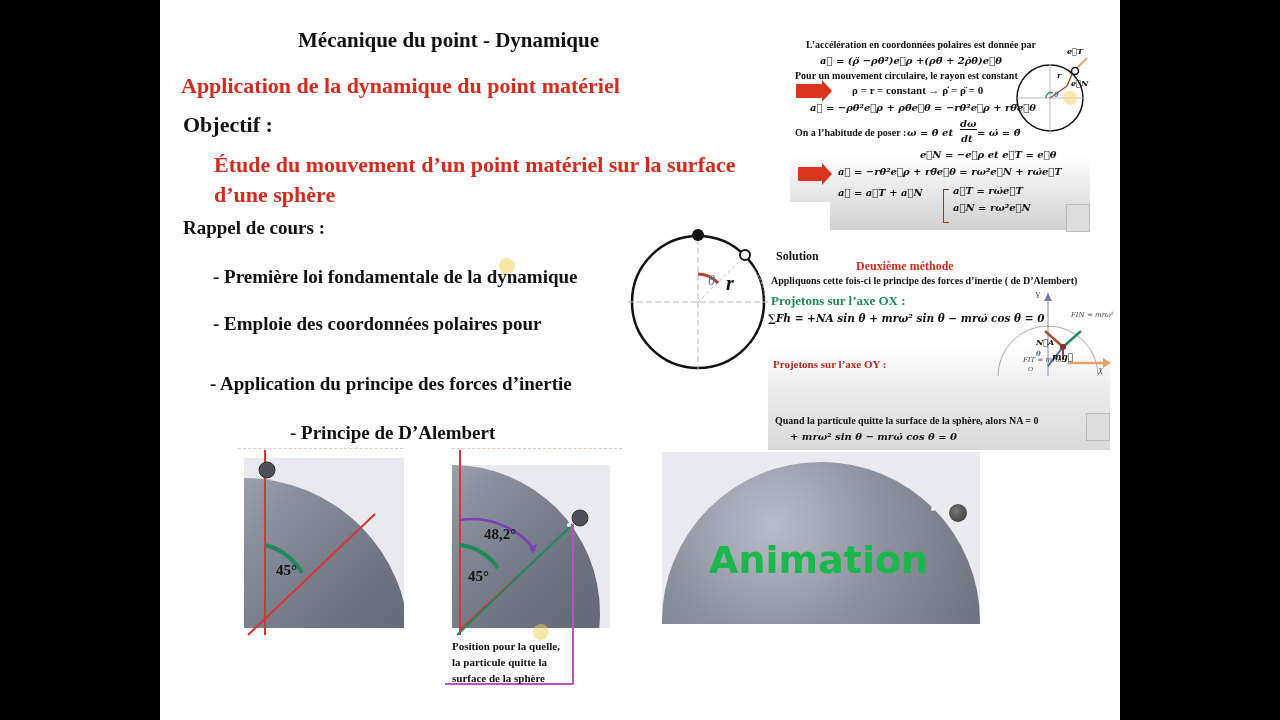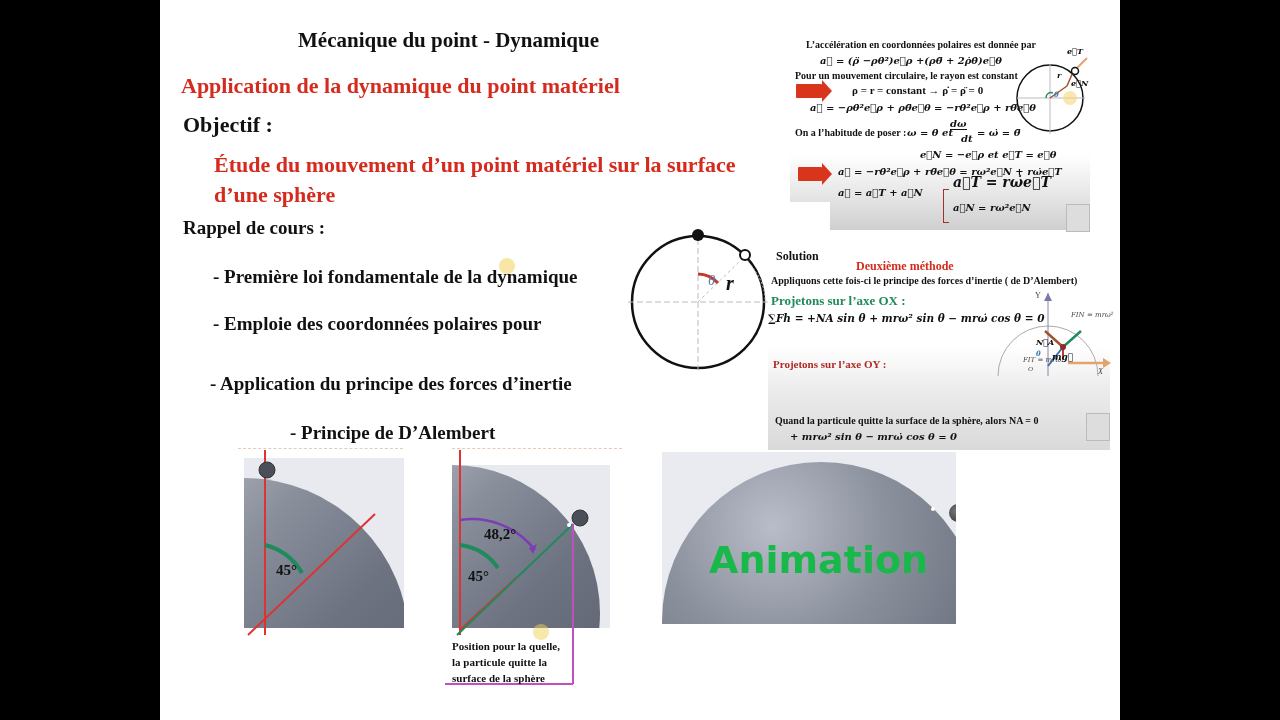--- a/index.html
+++ b/index.html
@@ -61,29 +61,29 @@
 
   <div class="panel1">
     <div class="abs b" style="left:16px;top:7px;font-size:10px;">L’accélération en coordonnées polaires est donnée par</div>
     <div class="abs math" style="left:30px;top:23px;font-size:10px;">a⃗ = (ρ̈ −ρθ̇²)e⃗ρ +(ρθ̈ + 2ρ̇θ̇)e⃗θ</div>
     <div class="abs b" style="left:5px;top:38px;font-size:10px;">Pour un mouvement circulaire, le rayon est constant</div>
     <div class="red-arrow" style="left:6px;top:52px;width:26px;"></div>
     <div class="abs b" style="left:62px;top:52px;font-size:11px;">ρ = r = constant → ρ̇ = ρ̈ = 0</div>
     <div class="abs math" style="left:20px;top:70px;font-size:10px;">a⃗ = −ρθ̇²e⃗ρ + ρθ̈e⃗θ     = −rθ̇²e⃗ρ + rθ̈e⃗θ</div>
     <div class="abs b" style="left:5px;top:95px;font-size:10px;">On a l’habitude de poser :</div>
     <div class="abs math" style="left:117px;top:95px;font-size:10px;">ω = θ̇   et</div>
-    <div class="abs math" style="left:160px;top:86px;font-size:10px;border-bottom:1px solid #111;">dω</div>
+    <div class="abs math" style="left:170px;top:86px;font-size:10px;border-bottom:1px solid #111;">dω</div>
     <div class="abs math" style="left:171px;top:101px;font-size:10px;">dt</div>
     <div class="abs math" style="left:187px;top:95px;font-size:10px;">= ω̇ = θ̈</div>
     <div class="abs math" style="left:130px;top:117px;font-size:10px;">e⃗N = −e⃗ρ   et    e⃗T = e⃗θ</div>
     <div class="red-arrow" style="left:8px;top:135px;width:24px;"></div>
     <div class="abs math" style="left:48px;top:134px;font-size:10px;">a⃗ = −rθ̇²e⃗ρ + rθ̈e⃗θ = rω²e⃗N + rω̇e⃗T</div>
     <div class="abs math" style="left:48px;top:155px;font-size:10px;">a⃗ = a⃗T + a⃗N</div>
     <div class="abs" style="left:153px;top:157px;width:5px;height:32px;border:1.5px solid #a0312a;border-right:none;"></div>
-    <div class="abs math" style="left:163px;top:142px;font-size:14px;">a⃗T = rω̇e⃗T</div>
+    <div class="abs math" style="left:163px;top:153px;font-size:10px;">a⃗T = rω̇e⃗T</div>
     <div class="abs math" style="left:163px;top:170px;font-size:10px;">a⃗N = rω²e⃗N</div>
     <div class="cut"></div>
     <svg class="abs" style="left:225px;top:14px;" width="75" height="90">
       <circle cx="35" cy="52" r="33" fill="none" stroke="#111" stroke-width="1.5"></circle>
       <line x1="35" y1="18" x2="35" y2="88" stroke="#bbb"></line>
       <line x1="2" y1="52" x2="70" y2="52" stroke="#bbb"></line>
       <circle cx="55" cy="52" r="7" fill="rgba(245,215,120,0.6)"></circle>
       <line x1="35" y1="52" x2="52" y2="40" stroke="#a0522d" stroke-width="1.5"></line>
       <line x1="52" y1="40" x2="58" y2="26" stroke="#a0522d" stroke-width="1.5"></line>
       <line x1="58" y1="26" x2="72" y2="12" stroke="#e8a070" stroke-width="2"></line>
@@ -159,20 +159,20 @@
   </svg>
   <div class="abs b" style="left:324px;top:526px;font-size:15px;color:#111;">48,2°</div>
   <div class="abs b" style="left:308px;top:568px;font-size:15px;color:#111;">45°</div>
   <div class="abs" style="left:373px;top:624px;width:16px;height:16px;border-radius:50%;background:rgba(240,210,90,0.5);"></div>
   <div class="abs legend" style="left:292px;top:638px;">
     <div>Position pour la quelle,</div>
     <div>la particule quitte la</div>
     <div>surface de la sphère</div>
   </div>
 
-  <div class="abs" style="left:502px;top:452px;width:294px;height:172px;background:#e9ebf0;overflow:hidden;">
+  <div class="abs" style="left:502px;top:452px;width:318px;height:172px;background:#e9ebf0;overflow:hidden;">
     <div class="sphere-img" style="left:0px;top:10px;width:318px;height:318px;border-radius:50%;background:radial-gradient(circle at 35% 20%,#b9bdc9 0%,#8b909d 35%,#6d7280 70%,#5d616d 100%);"></div>
     <div class="abs" style="left:287px;top:52px;width:18px;height:18px;border-radius:50%;background:radial-gradient(circle at 40% 40%,#777,#333);"></div>
     <div class="abs" style="left:269px;top:55px;width:4px;height:4px;border-radius:50%;background:#fff;"></div>
     <div class="abs" style="left:47px;top:86px;font-family:'DejaVu Sans',sans-serif;font-weight:bold;font-size:38px;color:#19b84a;">Animation</div>
   </div>
 
 </div>
 
 </body></html>

